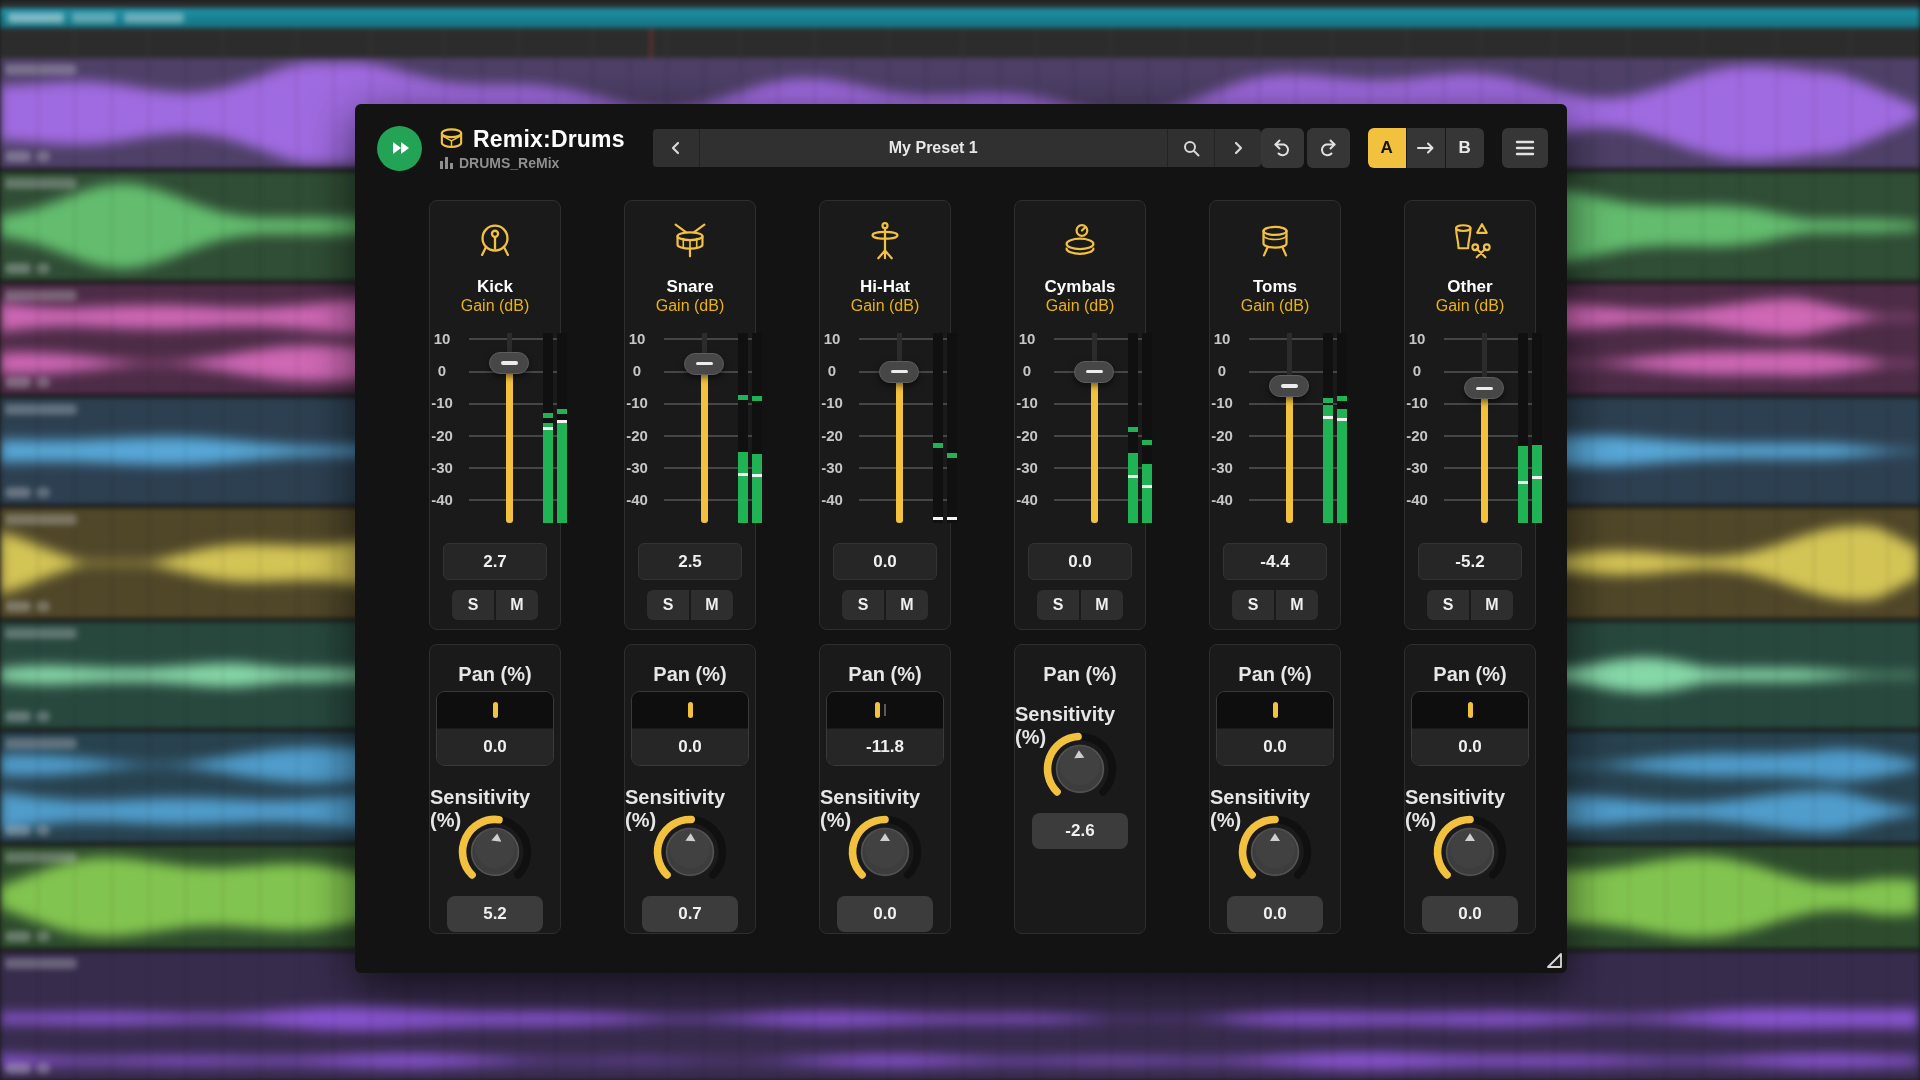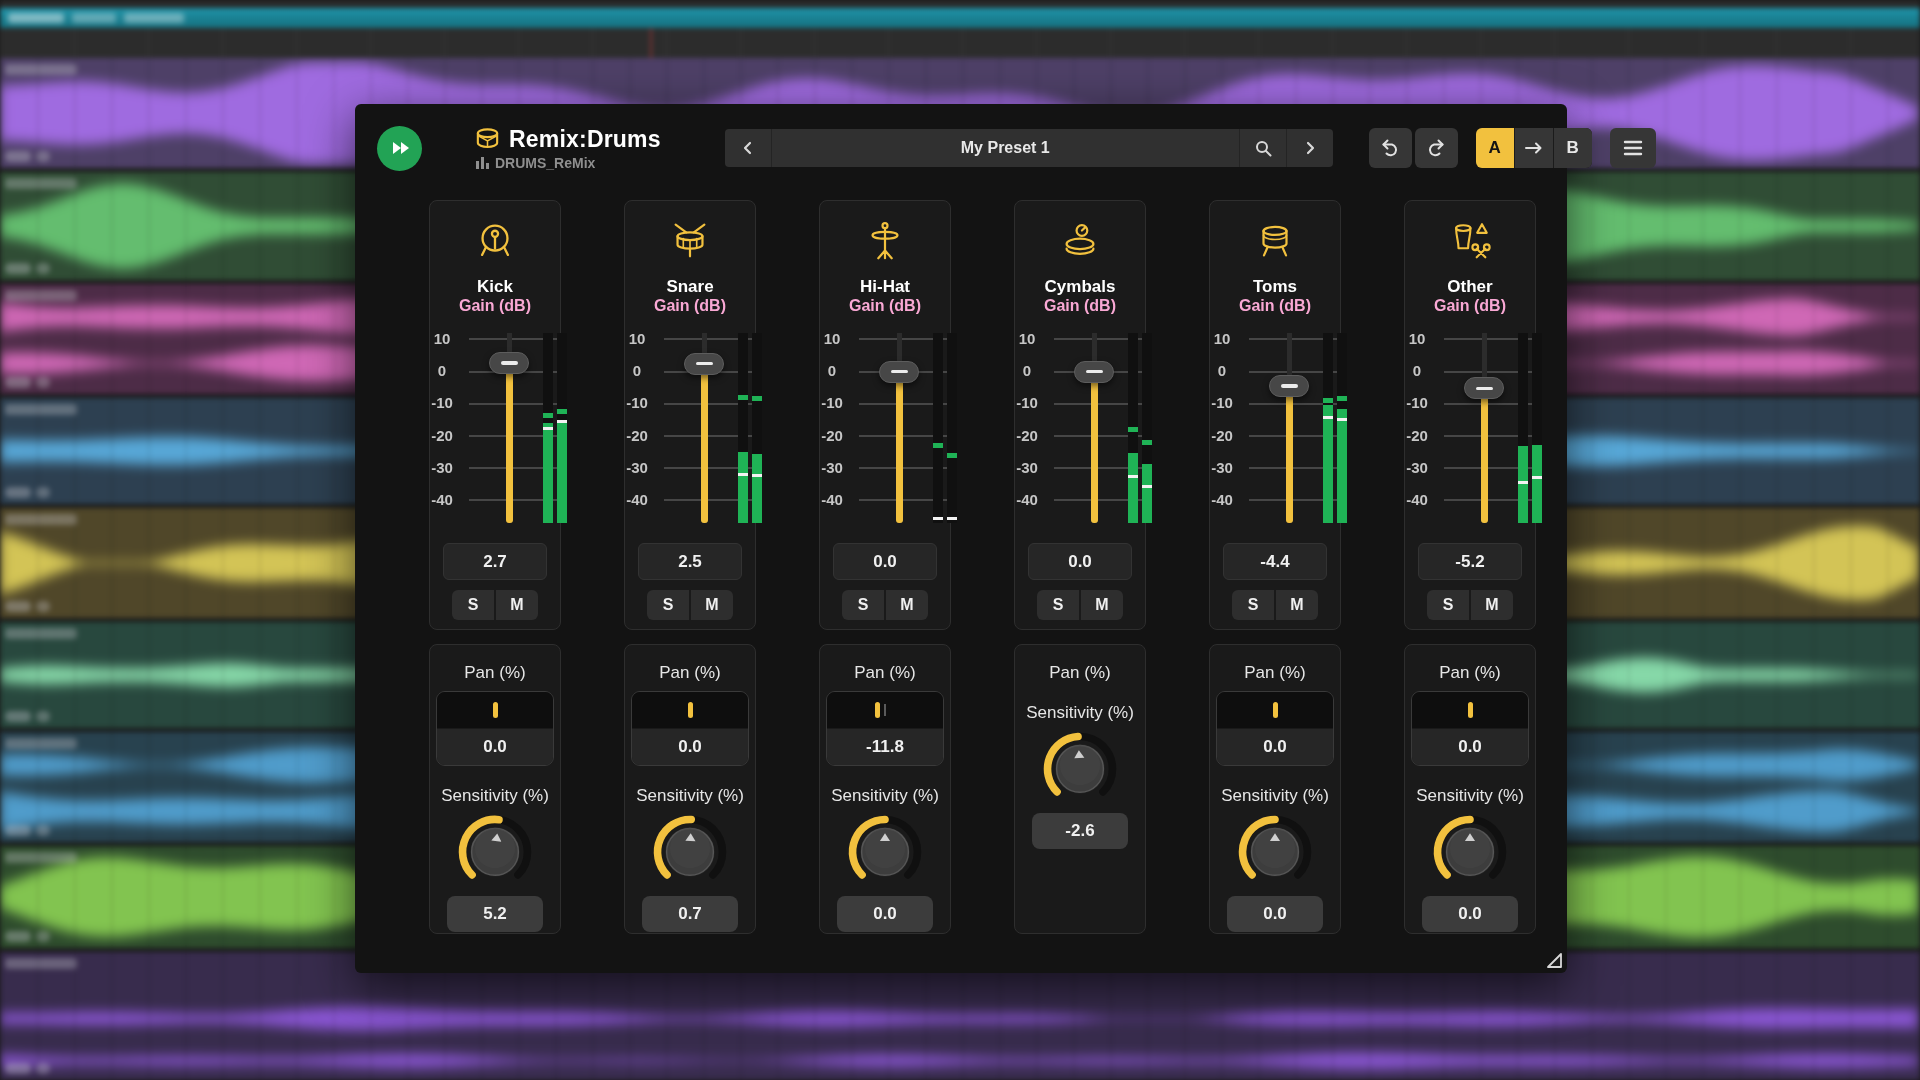--- a/index.html
+++ b/index.html
@@ -19,21 +19,21 @@
   .clip-label{position:absolute;left:5px;top:6px;width:72px;height:11px;background:rgba(222,222,228,.30);border-radius:3px;filter:blur(1px);}
   .clip-badge1{position:absolute;left:5px;bottom:6px;width:26px;height:11px;background:rgba(215,215,222,.34);border-radius:5px;filter:blur(1px);}
   .clip-badge2{position:absolute;left:36px;bottom:6px;width:14px;height:11px;background:rgba(215,215,222,.30);border-radius:5px;filter:blur(1px);}
   .gridlines{position:absolute;left:0;top:58px;width:1920px;height:1022px;pointer-events:none;
     background-image:repeating-linear-gradient(90deg,rgba(0,0,0,.10) 0 2px,transparent 2px 37px),
                      repeating-linear-gradient(90deg,rgba(255,255,255,.02) 0 1px,transparent 1px 5px);}
   
   #win{position:absolute;left:355px;top:104px;width:1212px;height:869px;background:#131313;
     border-radius:6px;box-shadow:0 14px 48px rgba(0,0,0,.65);}
   
-  #hdr{position:absolute;left:0;top:0;right:0;height:88px;display:flex;align-items:center;padding:0 22px;box-sizing:border-box;gap:36px;}
+  #hdr{position:absolute;left:0;top:0;right:0;height:88px;display:flex;align-items:center;padding:0 22px;box-sizing:border-box;}
   .play-btn{width:45px;height:45px;border-radius:50%;background:#22a355;border:none;display:flex;align-items:center;justify-content:center;cursor:pointer;flex:0 0 auto;}
   .title-block{margin-left:16px;flex:0 0 auto;}
   .title-row{display:flex;align-items:center;gap:8px;}
   .app-title{color:#fff;font-size:23px;font-weight:800;letter-spacing:.2px;}
   .sub-row{display:flex;align-items:center;gap:6px;margin-top:2px;margin-left:2px;}
   .app-sub{color:#8f8f8f;font-size:14px;font-weight:700;}
   .preset-bar{margin-left:28px;width:608px;height:38px;background:#303030;border-radius:4px;display:flex;align-items:stretch;overflow:hidden;flex:0 0 auto;}
   .pb-btn{width:46px;border:none;background:transparent;display:flex;align-items:center;justify-content:center;cursor:pointer;}
   .pb-sep{width:1px;background:#242424;}
   .preset-name{flex:1;display:flex;align-items:center;justify-content:center;color:#e8e8e8;font-size:16px;font-weight:600;cursor:pointer;}
@@ -45,41 +45,41 @@
   .ab-a{border-radius:6px 0 0 6px;background:#f2c13e;color:#141414;}
   .ab-b{border-radius:0 6px 6px 0;}
   .menu-btn{width:46px;height:40px;}
   
   #channels{position:absolute;left:34px;top:96px;display:flex;gap:23px;}
   .ch{width:172px;display:flex;flex-direction:column;gap:14px;}
   .card{background:#1a1a1a;border:1px solid #2e2e2e;border-radius:8px;box-sizing:border-box;margin-left:40px;}
   .top-card{height:430px;padding-top:18px;display:flex;flex-direction:column;align-items:center;}
   .ch-icon{height:44px;display:flex;align-items:center;justify-content:center;}
   .ch-name{margin-top:14px;height:20px;color:#fff;font-size:17px;font-weight:800;}
-  .ch-gain-label{height:20px;color:#f9a8d4;font-size:16px;font-weight:700;}
+  .ch-gain-label{height:20px;color:#eab308;font-size:16px;font-weight:400;}
   .fader-block{position:relative;width:172px;height:190px;margin-top:16px;}
   .tickline{position:absolute;left:60px;width:98px;height:2px;background:#464646;}
   .ticklabel{position:absolute;left:10px;width:46px;text-align:center;color:#c6c6c6;font-size:15px;font-weight:700;}
   .fader{position:absolute;left:84px;top:0;width:32px;height:190px;cursor:pointer;}
   .fader-track{position:absolute;left:13.5px;top:0;width:5px;height:190px;background:#2c2c2c;}
   .fader-fill{position:absolute;left:12.5px;width:7px;background:#f2c13e;border-radius:3px;}
   .fader-handle{position:absolute;left:-4px;width:40px;height:22px;background:#474747;border:1px solid #5d5d5d;border-radius:11px;box-shadow:0 3px 6px rgba(0,0,0,.5);box-sizing:border-box;display:flex;align-items:center;justify-content:center;}
   .handle-line{width:17px;height:3.5px;background:#ececec;border-radius:2px;}
   .meters{position:absolute;left:134px;top:0;height:190px;display:flex;gap:4px;}
   .meter{position:relative;width:10px;height:190px;background:#101010;}
   .m-fill{position:absolute;left:0;width:10px;background:#1fb356;}
   .m-peak{position:absolute;left:0;width:10px;height:5px;background:#1fb356;}
   .m-white{position:absolute;left:0;width:10px;height:3px;background:#f2f2f2;}
   .value-box{margin-top:20px;width:104px;height:37px;background:#262626;border:1px solid #333;border-radius:6px;color:#f0f0f0;font-size:17px;font-weight:800;display:flex;align-items:center;justify-content:center;cursor:pointer;box-sizing:border-box;}
   .sm-row{margin-top:10px;display:flex;gap:2px;}
   .sm{width:42px;height:30px;background:#2e2e2e;border:none;color:#f0f0f0;font-size:16px;font-weight:800;display:flex;align-items:center;justify-content:center;cursor:pointer;}
   .sm.s{border-radius:6px 0 0 6px;}
   .sm.m{border-radius:0 6px 6px 0;}
   .bot-card{height:290px;padding-top:18px;display:flex;flex-direction:column;align-items:center;}
-  .sec-label{height:20px;color:#e6e6e6;font-size:17px;font-weight:400;}
+  .sec-label{height:20px;color:#e6e6e6;font-size:20px;font-weight:700;}
   .pan-box{margin-top:8px;width:116px;border:1px solid #3a3a3a;border-radius:9px;overflow:hidden;cursor:pointer;}
   .pan-slider{position:relative;height:36px;background:#0e0e0e;}
   .pan-center{position:absolute;left:50%;top:12px;width:2px;height:12px;margin-left:-1px;background:#5a5a5a;}
   .pan-tick{position:absolute;top:10px;width:5px;height:16px;border-radius:2.5px;background:#f2c13e;}
   .pan-value{height:36px;background:#262626;border-top:1px solid #1a1a1a;color:#f0f0f0;font-size:17px;font-weight:800;display:flex;align-items:center;justify-content:center;}
   .sens-label{margin-top:20px;}
   .knob-wrap{margin-top:2px;width:88px;height:84px;cursor:pointer;}
   .sens-value{margin-top:4px;width:96px;height:36px;background:#3c3c3c;border-radius:8px;color:#f0f0f0;font-size:17px;font-weight:800;display:flex;align-items:center;justify-content:center;cursor:pointer;}
   .resize{position:absolute;right:3px;bottom:3px;width:20px;height:20px;cursor:nwse-resize;}
 </style>

